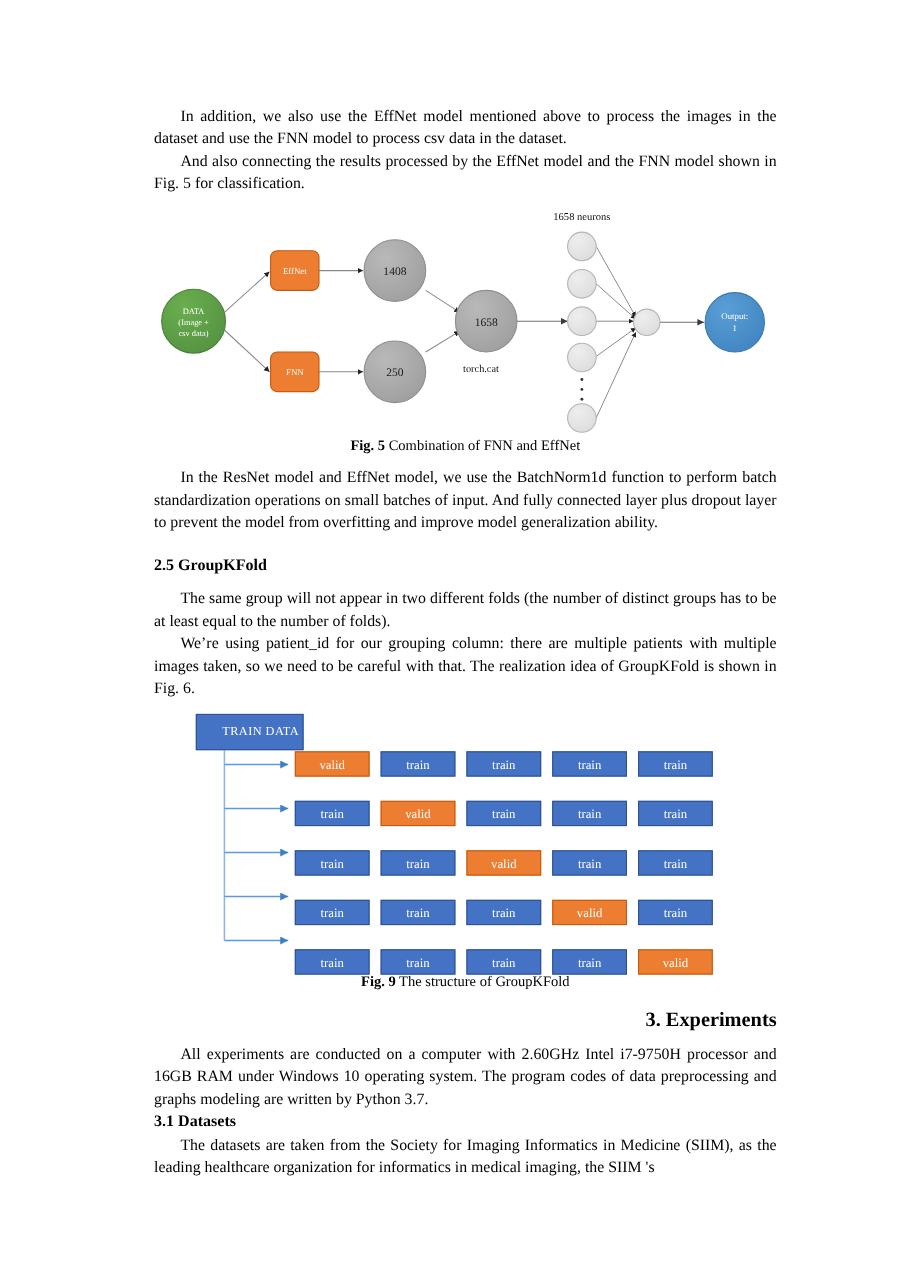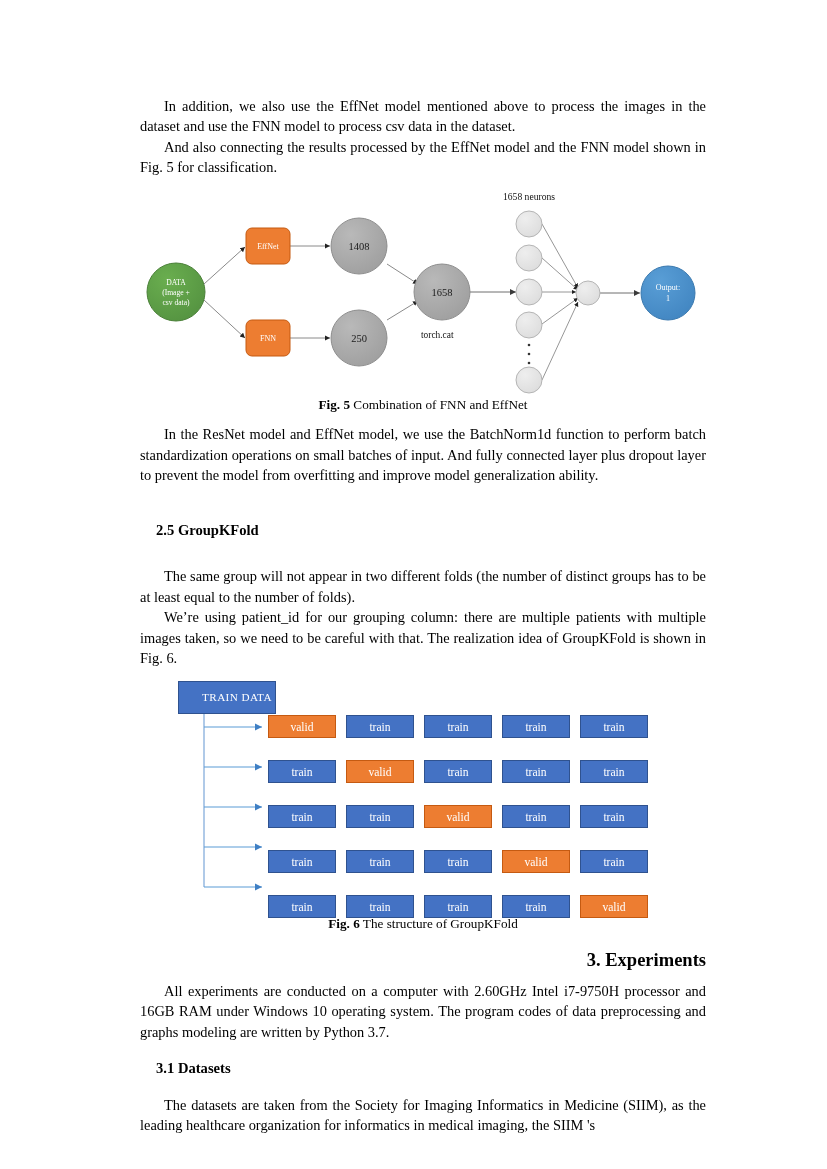--- a/index.html
+++ b/index.html
@@ -30,21 +30,21 @@
   p.para {
     margin: 0;
     font-size: 14.4px;
     line-height: 1.42;
     text-align: justify;
     text-indent: 24px;
     text-justify: inter-word;
     hyphens: none;
   }
   .h2 {
-    margin: 16px;
+    margin: 0;
     font-size: 14.6px;
     font-weight: bold;
     line-height: 1.42;
     text-align: left;
   }
   .h1 {
     margin: 0;
     font-size: 18.5px;
     font-weight: bold;
     line-height: 1.5;
@@ -310,21 +310,21 @@
           <div class="kf-cell kf-train">train</div>
           <div class="kf-cell kf-train">train</div>
           <div class="kf-cell kf-train">train</div>
           <div class="kf-cell kf-train">train</div>
           <div class="kf-cell kf-valid">valid</div>
         </div>
       </div>
     </div>
 
     <p class="caption">
-      <b>Fig. 6</b>
+      <b>Fig. 9</b>
       <span>The structure of GroupKFold</span>
     </p>
 
     <div class="spacer-14"></div>
 
     <h1 class="h1">3. Experiments</h1>
 
     <div class="spacer-6"></div>
 
     <p class="para">All experiments are conducted on a computer with 2.60GHz Intel i7-9750H processor and 16GB RAM under Windows 10 operating system. The program codes of data preprocessing and graphs modeling are written by Python 3.7.</p>

